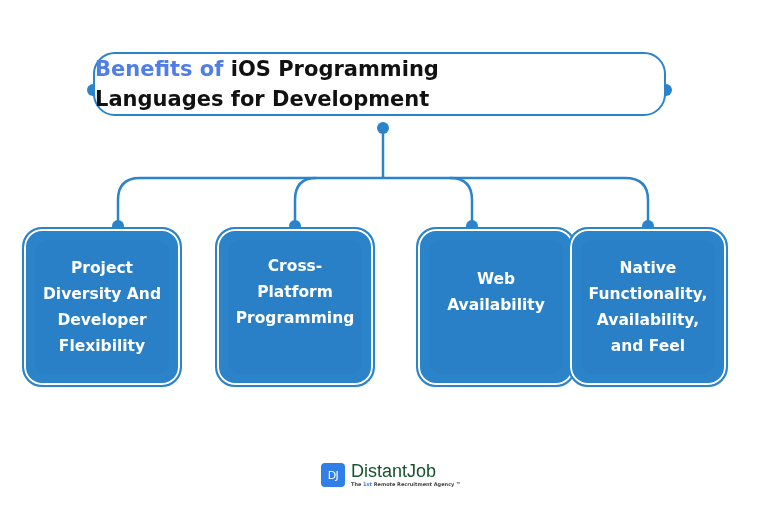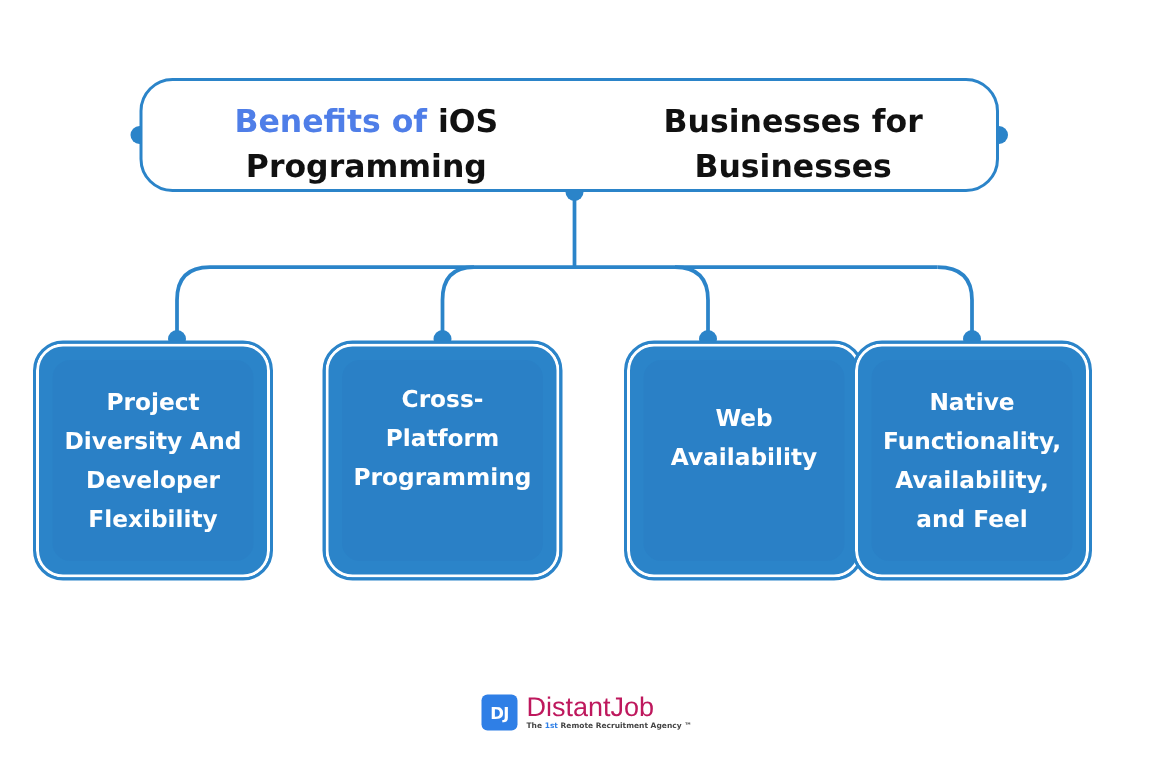--- a/index.html
+++ b/index.html
@@ -2,23 +2,23 @@
 <html><head>
   <meta charset="utf-8">
   <style>
     html, body { margin: 0; padding: 0; }
     body {
       width: 768px; height: 516px; background: #ffffff; position: relative; overflow: hidden;
       font-family: "DejaVu Sans", "Liberation Sans", sans-serif;
     }
     svg.connectors { position: absolute; left: 0; top: 0; width: 768px; height: 516px; }
     .title-box {
-      position: absolute; left: 93px; top: 52px; width: 573px; height: 76px;
+      position: absolute; left: 93px; top: 52px; width: 573px; height: 64px;
       box-sizing: border-box; border: 2.5px solid #2b84c9; border-radius: 22px; background: #fff;
-      display: flex; align-items: flex-end; justify-content: center;
+      display: flex; flex-direction: column; align-items: flex-start; justify-content: center;
       font-weight: bold; font-size: 21px; line-height: 30px; color: #111; text-align: center;
     }
     .title-box .accent { color: #4f7ee8; }
     .card {
       position: absolute; top: 227px; width: 160px; height: 160px; box-sizing: border-box;
       border-radius: 20px; background: #2b84c9; border: 2px solid #2b84c9;
       box-shadow: inset 0 0 0 2px #ffffff;
     }
     .card .inner {
       position: absolute; left: 11px; top: 11px; right: 11px; bottom: 11px;
@@ -28,25 +28,25 @@
     .card .label {
       color: #ffffff; font-weight: bold; font-size: 15.5px; line-height: 26px;
       padding: 0 2px;
     }
     .card.c2 .label, .card.c3 .label { margin-top: -30px; }
     .logo {
       position: absolute; left: 321px; top: 462px; display: flex; align-items: center;
     }
     .logo .mark {
       width: 24px; height: 24px; border-radius: 4px; background: #2f7fe6; color: #fff;
-      font-weight: bold; font-size: 11px; display: flex; align-items: center; justify-content: center;
+      font-weight: normal; font-size: 11px; display: flex; align-items: center; justify-content: center;
       letter-spacing: -0.5px;
     }
     .logo .text { margin-left: 6px; display: flex; flex-direction: column; }
-    .logo .name { color: #be185d; font-size: 18px; line-height: 18px; font-family: "Liberation Sans", sans-serif; }
+    .logo .name { color: #14532d; font-size: 18px; line-height: 18px; font-family: "Liberation Sans", sans-serif; }
     .logo .tag { color: #444; font-size: 5px; line-height: 8px; font-weight: bold; white-space: nowrap; }
     .logo .tag .hl { color: #2f7fe6; }
   </style>
 </head>
 <body>
 
 <svg class="connectors" viewBox="0 0 768 516">
   <g stroke="#2b84c9" stroke-width="2.5" fill="none">
     <line x1="383" y1="128" x2="383" y2="178"></line>
     <path d="M140 178 H625"></path>
@@ -61,21 +61,21 @@
     <circle cx="383" cy="128" r="6"></circle>
     <circle cx="118" cy="226" r="6"></circle>
     <circle cx="295" cy="226" r="6"></circle>
     <circle cx="472" cy="226" r="6"></circle>
     <circle cx="648" cy="226" r="6"></circle>
   </g>
 </svg>
 
 <div class="title-box">
   <div><span class="accent">Benefits of</span><span> iOS Programming</span></div>
-  <div>Businesses for Businesses</div>
+  <div>Languages for Development</div>
 </div>
 
 <div class="card c1" style="left:22px;">
   <div class="inner">
       <div class="label">Project Diversity And Developer Flexibility</div>
     </div>
 </div>
 <div class="card c2" style="left:215px;">
   <div class="inner">
       <div class="label">Cross-Platform Programming</div>

